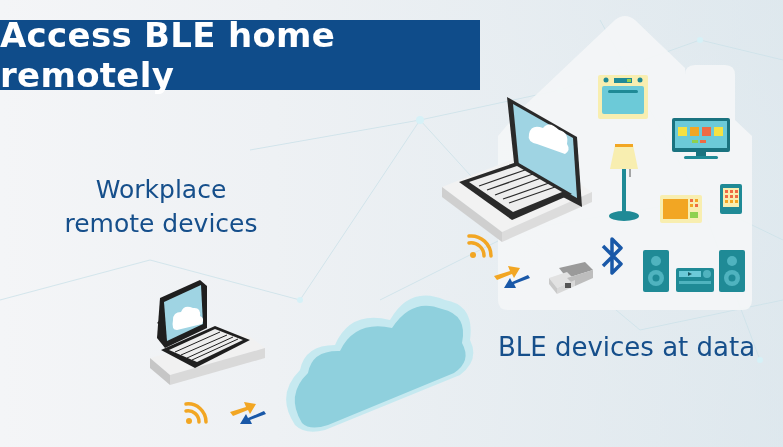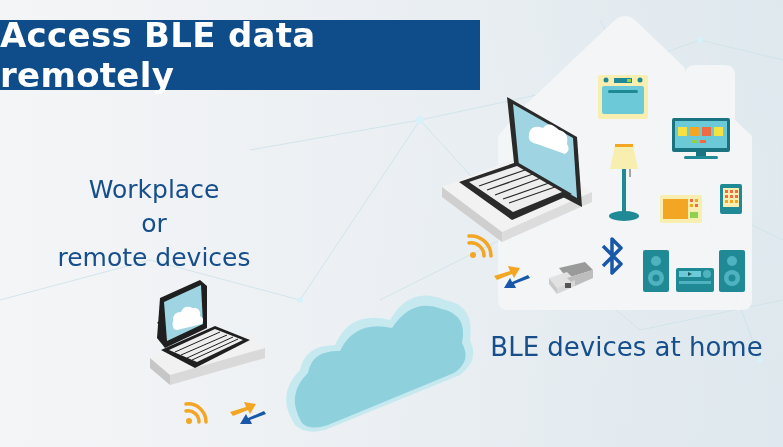--- a/index.html
+++ b/index.html
@@ -16,21 +16,21 @@
   .title-banner {
     position:absolute; left:0; top:20px; width:480px; height:70px;
     background:#0f4c8a; display:flex; align-items:center; justify-content:center;
   }
   .title-banner span {
     color:#fff; font-size:34px; font-weight:600; letter-spacing:0.3px;
   }
   .caption {
     position:absolute; color:#164f8b; font-size:25px; text-align:center; line-height:34px;
   }
-  .caption-left { left:9px; top:173px; width:290px; }
+  .caption-left { left:16px; top:173px; width:290px; }
   .caption-right { left:470px; top:330px; width:313px; font-size:26px; }
   .abs { position:absolute; }
 </style>
 </head>
 <body>
 
 <div class="stage">
 
   <svg class="net" width="783" height="447" viewBox="0 0 783 447">
     <g stroke="#cfe3ea" stroke-width="1" fill="none" opacity="0.9">
@@ -48,30 +48,29 @@
       <circle cx="300" cy="300" r="3"></circle>
         <circle cx="700" cy="40" r="3"></circle>
     </g>
   </svg>
 
   <svg class="abs" style="left:490px;top:10px" width="270" height="305" viewBox="0 0 270 305">
     <path d="M30 100 L125 10 Q135 2 145 10 L195 58 L195 65 Q195 55 205 55 L235 55 Q245 55 245 65 L245 110 L262 126 L262 290 Q262 300 252 300 L18 300 Q8 300 8 290 L8 126 Z" fill="#f3f5f7" opacity="0.95"></path>
   </svg>
 
   <div class="title-banner">
-    <span>Access BLE data remotely</span>
+    <span>Access BLE home remotely</span>
   </div>
 
   <div class="caption caption-left">
     <div>Workplace</div>
-    <div>or</div>
     <div>remote devices</div>
   </div>
 
-  <div class="caption caption-right">BLE devices at home</div>
+  <div class="caption caption-right">BLE devices at data</div>
 
   <svg class="abs" style="left:145px;top:278px" width="125" height="110" viewBox="0 0 125 110">
     <polygon points="5,80 100,55 120,70 25,97" fill="#f1f1f1"></polygon>
     <polygon points="5,80 25,97 25,107 5,90" fill="#c6c6c6"></polygon>
     <polygon points="25,97 120,70 120,80 25,107" fill="#d9d9d9"></polygon>
     <polygon points="12,45 50,8 58,10 20,50" fill="#222"></polygon>
     <polygon points="15,20 55,2 62,8 62,50 20,70 12,60" fill="#1f1f1f"></polygon>
     <polygon points="19,24 56,7 58,46 22,63" fill="#9fd4e3"></polygon>
     <path d="M28 42 q0 -8 8 -8 q3 -8 12 -4 q8 -1 7 8 q5 2 2 8 l-25 6 q-6 0 -4 -10z" fill="#fff"></path>
     <polygon points="16,72 70,48 105,62 50,90" fill="#1f1f1f"></polygon>

